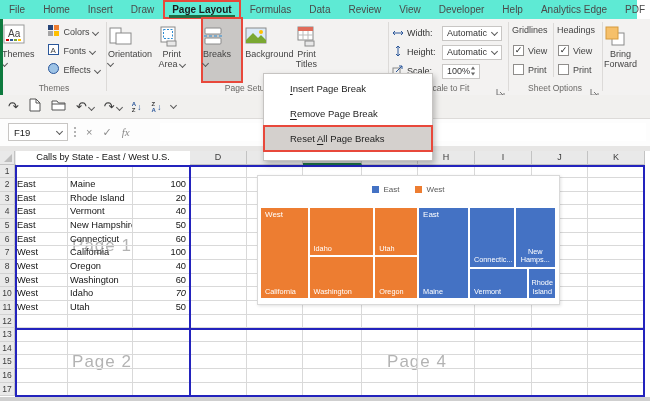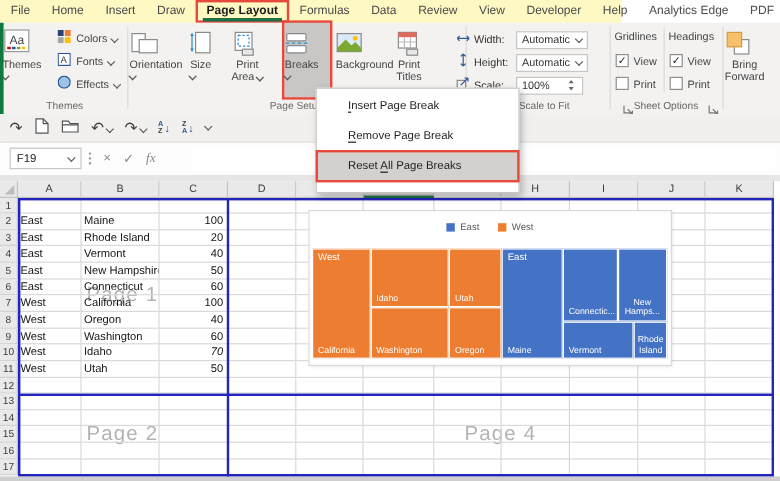--- a/index.html
+++ b/index.html
@@ -1,19 +1,19 @@
 <!DOCTYPE html>
 <html><head>
 <meta charset="utf-8">
 <style>
   html,body{margin:0;padding:0;background:#888;}
   .stage{position:relative;width:650px;height:401px;background:#fff;overflow:hidden;
          font-family:"Liberation Sans",sans-serif;color:#333;}
   
-  .tabrow{position:absolute;left:0;top:0;width:518px;height:19px;background:#fef9c3;display:flex;align-items:center;justify-content:space-between;}
+  .tabrow{position:absolute;left:0;top:0;width:637px;height:19px;background:#5eead4;display:flex;align-items:center;justify-content:space-between;}
   .tab{font-size:10px;color:#4a4a4a;padding:0 9px;height:19px;line-height:19px;position:relative;white-space:nowrap;}
   .tab.active{font-weight:bold;color:#1c1c1c;outline:2px solid #e8483b;outline-offset:-2px;}
   .tab.active::after{content:"";position:absolute;left:6px;right:6px;bottom:1px;height:3px;background:#1e7145;}
   
   .ribbon{position:absolute;left:0;top:19px;width:650px;height:76px;background:#f3f2f1;border-bottom:1px solid #d8d6d4;}
   .grp{position:absolute;top:0;height:76px;}
   .grp-label{position:absolute;left:0;right:0;bottom:2px;text-align:center;font-size:8.5px;color:#6a6866;}
   .vsep{position:absolute;top:3px;bottom:4px;width:1px;background:#dcdad8;}
   .bigbtn{display:inline-flex;flex-direction:column;align-items:flex-start;justify-content:flex-start;
           font-size:9px;color:#444;padding-top:4px;height:62px;box-sizing:border-box;vertical-align:top;}
@@ -159,32 +159,20 @@
       <div class="bigbtn" style="width:46px;">
         <span class="ic">
             <svg width="24" height="22">
               <rect x="2" y="3" width="11" height="15" fill="#fff" stroke="#8a8a8a"></rect>
               <rect x="8" y="8" width="15" height="11" fill="#fff" stroke="#8a8a8a"></rect>
             </svg>
           </span>
         <span class="lbl">Orientation</span>
         <span class="chev"></span>
       </div>
-      <div class="bigbtn" style="width:30px;">
-        <span class="ic">
-            <svg width="18" height="22">
-              <rect x="5" y="2" width="12" height="17" fill="#fff" stroke="#8a8a8a"></rect>
-              <line x1="2" y1="3" x2="2" y2="18" stroke="#2b8bd2"></line>
-              <path d="M0.5 5 L2 2.5 L3.5 5 Z" fill="#2b8bd2"></path>
-              <path d="M0.5 15.5 L2 18 L3.5 15.5 Z" fill="#2b8bd2"></path>
-            </svg>
-          </span>
-        <span class="lbl">Size</span>
-        <span class="chev"></span>
-      </div>
       <div class="bigbtn" style="width:40px;">
         <span class="ic">
             <svg width="20" height="22">
               <rect x="3" y="2" width="14" height="15" fill="#fff" stroke="#8a8a8a"></rect>
               <rect x="5.5" y="4.5" width="9" height="9" fill="none" stroke="#2b8bd2" stroke-dasharray="2 1.5"></rect>
               <rect x="9" y="16" width="9" height="5" fill="#e8e8e8" stroke="#8a8a8a"></rect>
             </svg>
           </span>
         <span class="lbl"><span>Print</span><br><span>Area</span> <span class="chev"></span></span>
       </div>
@@ -223,21 +211,21 @@
         <span class="lbl"><span>Print</span><br><span>Titles</span></span>
       </div>
       <div class="grp-label">Page Setup</div>
       <span class="launcher" style="right:2px;"><svg width="9" height="9">
             <path d="M1 1 v6 h6" fill="none" stroke="#777"></path>
             <path d="M4 4 L8 8 M8 8 v-3 M8 8 h-3" stroke="#777" fill="none"></path>
           </svg></span>
     </div>
     <div class="vsep" style="left:388px;"></div>
 
-    <div class="grp" style="left:378px;width:116px;padding-left:35px;">
+    <div class="grp" style="left:390px;width:116px;">
       <div style="position:absolute;left:2px;top:5px;display:flex;align-items:center;gap:3px;">
         <span><svg width="12" height="10">
               <path d="M1 5 h10 M1 5 l2 -2 M1 5 l2 2 M11 5 l-2 -2 M11 5 l-2 2" stroke="#2b579a" fill="none"></path>
             </svg></span>
         <span style="font-size:9px;width:32px;">Width:</span>
         <span class="selbox" style="width:60px;">
             <span>Automatic</span>
             <span class="chev" style="margin-top:-2px;"></span>
           </span>
       </div>
@@ -250,21 +238,21 @@
             <span>Automatic</span>
             <span class="chev" style="margin-top:-2px;"></span>
           </span>
       </div>
       <div style="position:absolute;left:2px;top:43px;display:flex;align-items:center;gap:3px;">
         <span><svg width="12" height="12">
               <rect x="1" y="4" width="7" height="7" fill="none" stroke="#8a8a8a"></rect>
               <path d="M4 8 L10 2 M10 2 v3 M10 2 h-3" stroke="#2b579a" fill="none"></path>
             </svg></span>
         <span style="font-size:9px;width:32px;">Scale:</span>
-        <span class="selbox" style="width:56px;text-align:center;">
+        <span class="selbox" style="width:38px;text-align:center;">
             <span>100%</span>
             <span class="spin">
               <i class="tri-u" style="transform:scale(.7)"></i>
               <i class="tri-d" style="transform:scale(.7)"></i>
             </span>
           </span>
       </div>
       <div class="grp-label">Scale to Fit</div>
       <span class="launcher" style="right:0px;"><svg width="9" height="9">
             <path d="M1 1 v6 h6" fill="none" stroke="#777"></path>
@@ -627,20 +615,21 @@
           <div class="cell" style="width: 57px; line-height: 12.647px;"></div>
           <div class="cell" style="width: 56px; line-height: 12.647px;"></div>
           <div class="cell" style="width: 59px; line-height: 12.647px;"></div>
           <div class="cell" style="width: 56px; line-height: 12.647px;"></div>
           <div class="cell" style="width: 57px; line-height: 12.647px;"></div>
           <div class="cell" style="width: 57px; line-height: 12.647px;"></div>
           <div class="cell" style="width: 56px; line-height: 12.647px;"></div>
           <div class="cell" style="width: 57px; line-height: 12.647px;"></div>
         </div>
       </div>
+    <div class="titlecell">Calls by State - East / West U.S.</div>
     <div>
         <div class="wm" style="left: 102px; top: 95px;">Page 1</div>
         <div class="wm" style="left: 102px; top: 211px;">Page 2</div>
         <div class="wm" style="left: 417px; top: 211px;">Page 4</div>
       </div>
 
     <div class="bframe" style="left:15px;top:13.5px;width:630px;height:232px;"></div>
     <div class="bline" style="left:189px;top:13.5px;width:2px;height:232px;"></div>
     <div class="bline" style="left:15px;top:176.5px;width:630px;height:2px;"></div>
   </div>

